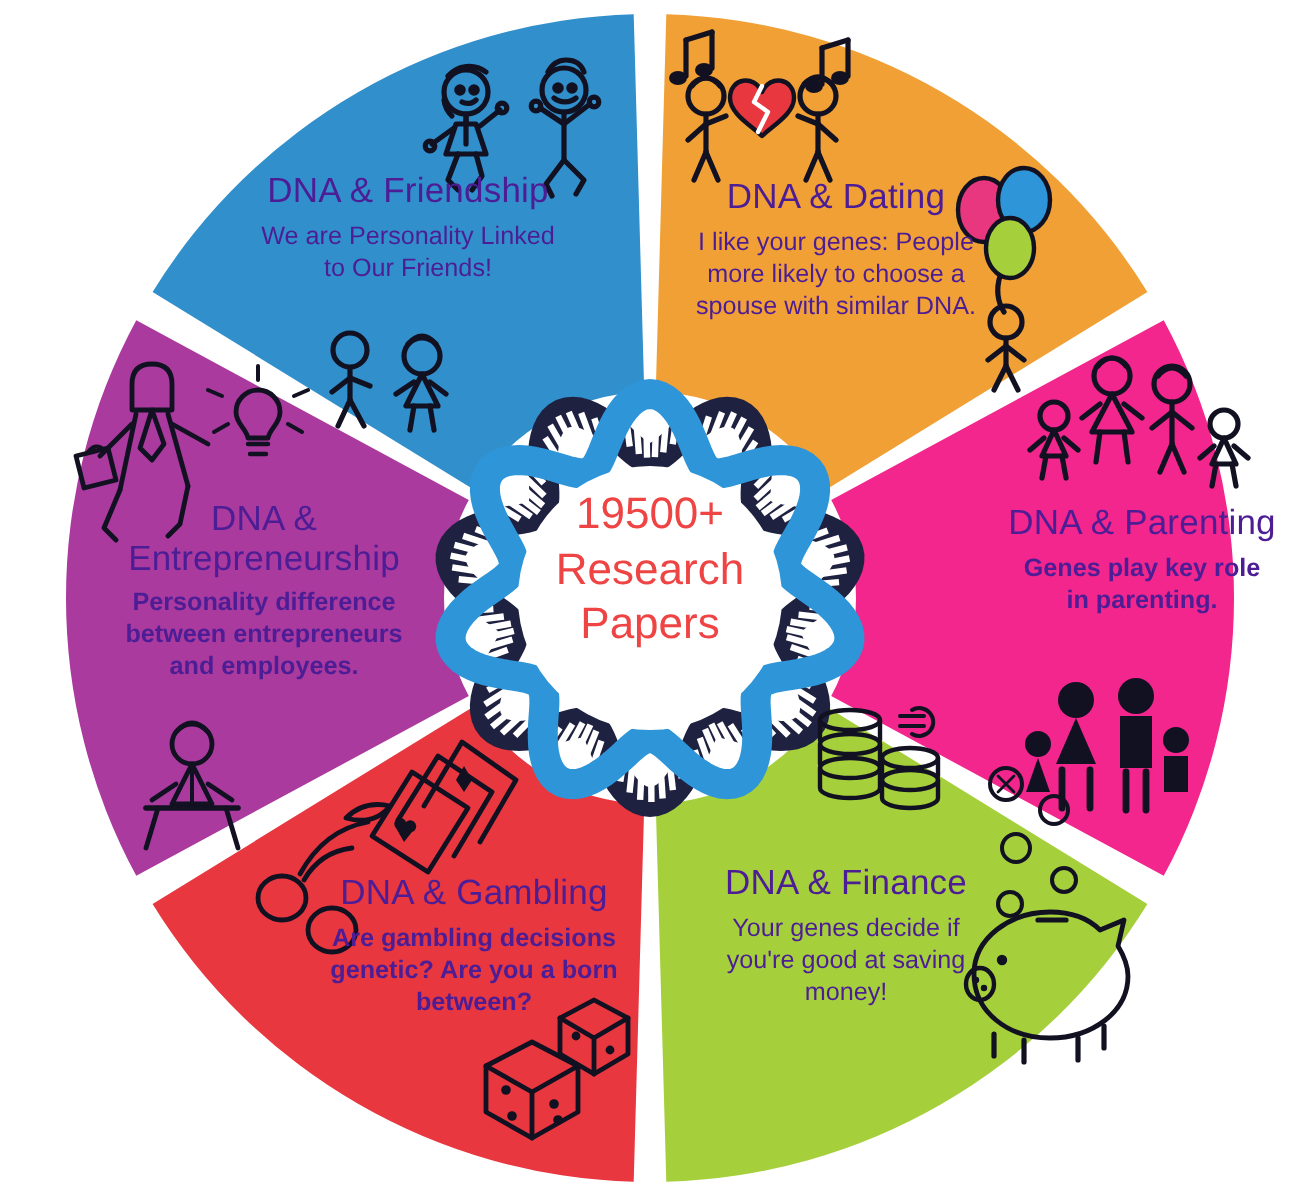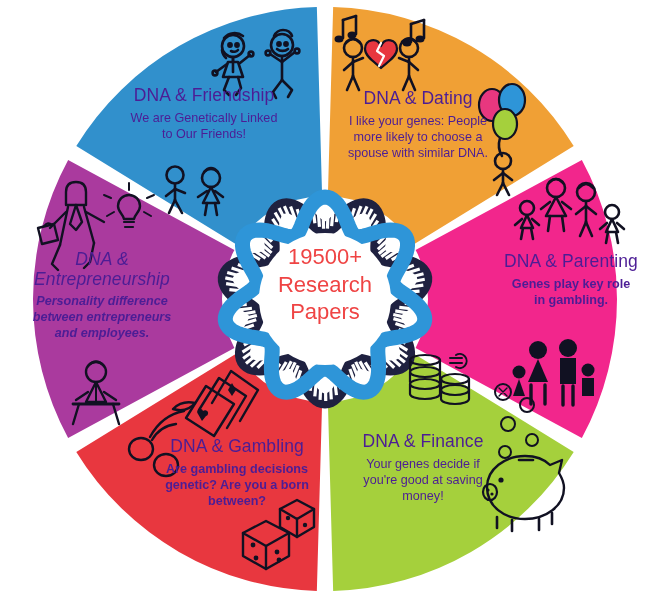--- a/index.html
+++ b/index.html
@@ -45,21 +45,21 @@
     margin: 0;
   }
   .seg-desc.light { font-weight: 400; }
 
   
   #label-friendship     { left: 98px;  top: 86px;  width: 212px; }
   #label-dating         { left: 336px; top: 89px;  width: 164px; }
   #label-parenting      { left: 480px; top: 252px; width: 182px; }
   #label-finance        { left: 338px; top: 432px; width: 170px; }
   #label-gambling       { left: 140px; top: 437px; width: 194px; }
-  #label-entrepreneurship { left: 4px; top: 250px; width: 196px; font-style: italic; }
+  #label-entrepreneurship { left: 34px; top: 250px; width: 196px; }
 
   #center-text {
     position: absolute;
     left: 254px;
     top: 243px;
     width: 142px;
     text-align: center;
     color: #ef4444;
     font-size: 22px;
     line-height: 1.26;
@@ -463,39 +463,39 @@
         <path d="M73,404 L119,404" stroke-width="2.8"></path>
         <path d="M79,404 L73,424 M113,404 L119,424" stroke-width="2.4"></path>
         <path d="M88,392 L76,400 M104,392 L116,400" stroke-width="2.4"></path>
       </g>
     </g>
   </svg>
 
   <div class="seg-text" id="label-friendship">
     <p class="seg-title">DNA &amp; Friendship</p>
     <p class="seg-desc light">
-      <span>We are Genetically Linked</span><br>
+      <span>We are Personality Linked</span><br>
       <span>to Our Friends!</span>
     </p>
   </div>
 
   <div class="seg-text" id="label-dating">
     <p class="seg-title">DNA &amp; Dating</p>
     <p class="seg-desc light">
       <span>I like your genes: People</span><br>
       <span>more likely to choose a</span><br>
       <span>spouse with similar DNA.</span>
     </p>
   </div>
 
   <div class="seg-text" id="label-parenting">
     <p class="seg-title">DNA &amp; Parenting</p>
     <p class="seg-desc">
       <span>Genes play key role</span><br>
-      <span>in gambling.</span>
+      <span>in parenting.</span>
     </p>
   </div>
 
   <div class="seg-text" id="label-finance">
     <p class="seg-title">DNA &amp; Finance</p>
     <p class="seg-desc light">
       <span>Your genes decide if</span><br>
       <span>you're good at saving</span><br>
       <span>money!</span>
     </p>

